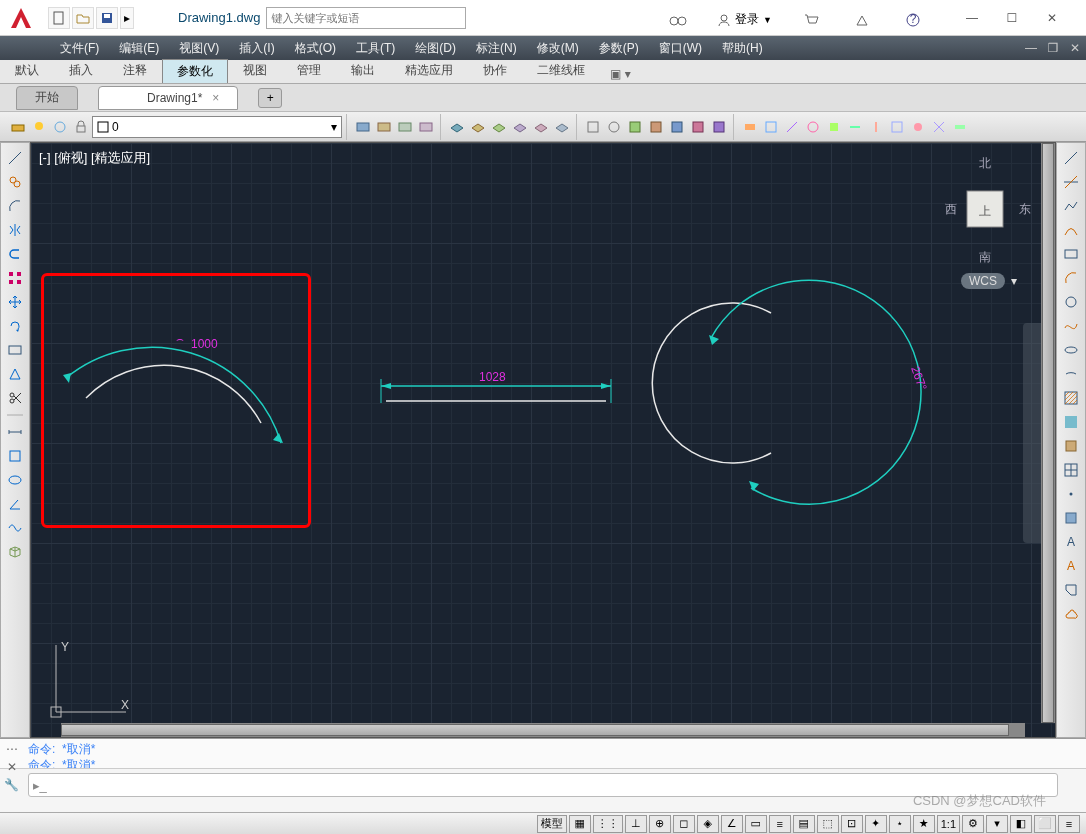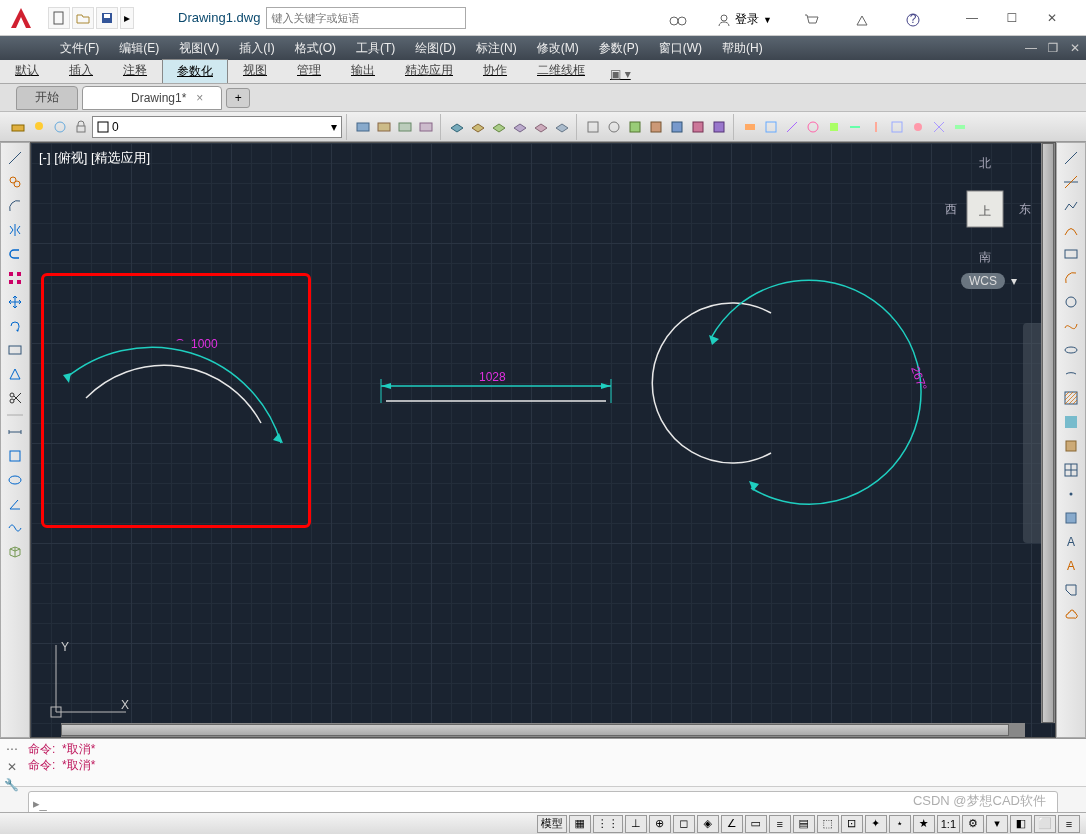--- a/index.html
+++ b/index.html
@@ -18,27 +18,27 @@
 .win-controls { display: flex; gap: 0; }
 .win-btn { width: 40px; height: 28px; display: flex; align-items: center; justify-content: center; cursor: pointer; color: #555; }
 
 
 .menubar { height: 24px; background: linear-gradient(#5a6570, #3d454f); display: flex; align-items: center; padding-left: 50px; }
 .menu-item { color: #eee; padding: 0 10px; height: 100%; display: flex; align-items: center; cursor: pointer; font-size: 12px; }
 .menubar-right { margin-left: auto; display: flex; }
 .mb-icon { width: 22px; height: 20px; display:flex; align-items:center; justify-content:center; cursor:pointer; color:#ccc; }
 
 
-.ribbon-tabs { height: 24px; background: #e8e8e8; display: flex; align-items: flex-end; border-bottom: 1px solid #aaa; text-decoration: underline; }
+.ribbon-tabs { height: 24px; background: #e8e8e8; display: flex; align-items: flex-end; border-bottom: 1px solid #aaa; }
 .ribbon-tab { padding: 3px 14px; color: #444; cursor: pointer; font-size: 12px; border: 1px solid transparent; }
 .ribbon-tab.active { background: #d0e8f0; border: 1px solid #888; border-bottom: none; color: #000; }
 .ribbon-dd { margin-left: 4px; color: #666; cursor: pointer; padding: 2px 6px; }
 
 
-.file-tabs { height: 28px; background: #e0e0e0; display: flex; align-items: center; padding-left: 16px; gap: 4px; border-bottom: 1px solid #bbb; }
+.file-tabs { height: 28px; background: #e0e0e0; display: flex; align-items: center; padding-left: 16px; gap: 20px; border-bottom: 1px solid #bbb; }
 .file-tab { height: 24px; padding: 0 18px; background: #c8c8c8; border: 1px solid #999; border-radius: 4px 4px 0 0; display: flex; align-items: center; cursor: pointer; font-size: 12px; color:#444; }
 .file-tab.active { background: #fff; padding-left: 48px; }
 .file-tab .close { margin-left: 10px; color: #888; cursor: pointer; }
 .file-add { width: 24px; height: 20px; background: #d0d0d0; border: 1px solid #999; border-radius: 3px; display: flex; align-items: center; justify-content: center; cursor: pointer; }
 
 
 .toolbars { height: 30px; background: linear-gradient(#f0f0f0, #d8d8d8); display: flex; align-items: center; border-bottom: 1px solid #999; padding: 0 4px; gap: 2px; }
 .tb-group { display: flex; align-items: center; gap: 1px; padding: 0 4px; border-right: 1px solid #bbb; height: 26px; }
 .tb-btn { width: 20px; height: 20px; display: flex; align-items: center; justify-content: center; cursor: pointer; }
 .layer-combo { width: 250px; height: 22px; border: 1px solid #888; background: #fff; display: flex; align-items: center; padding: 0 4px; cursor: pointer; font-size: 12px; }
@@ -58,21 +58,21 @@
 .ucs { position: absolute; left: 10px; bottom: 10px; }
 .nav-strip { position: absolute; right: 2px; top: 180px; width: 30px; height: 220px; background: rgba(80,90,100,0.5); border-radius: 4px; }
 
 .scroll-h { position:absolute; left:30px; right:30px; height:14px; background:#888; bottom:0; }
 .scroll-h:before { content:''; position:absolute; left:0; right:16px; top:1px; bottom:1px; background:linear-gradient(#ccc,#aaa); border:1px solid #666; }
 .scroll-v { position:absolute; top:0; bottom:14px; width:14px; right:0; background:#888; }
 .scroll-v:before { content:''; position:absolute; top:0; bottom:0; left:1px; right:1px; background:linear-gradient(90deg,#ccc,#aaa); border:1px solid #666; }
 
 
 .cmd-area { position: absolute; bottom: 22px; left: 0; right: 0; height: 74px; background: #f5f5f5; border-top: 1px solid #999; }
-.cmd-history { height: 48px; padding: 2px 28px; background: #fafafa; color: #be185d; font-size: 12px; line-height: 16px; border-bottom: 1px solid #ccc; overflow: hidden; }
+.cmd-history { height: 30px; padding: 2px 28px; background: #fafafa; color: #3b82f6; font-size: 12px; line-height: 16px; border-bottom: 1px solid #ccc; overflow: hidden; }
 .cmd-history div { white-space: pre; }
 .cmd-line { height: 24px; display: flex; align-items: center; padding: 0 4px; background: #fff; border: 1px solid #bbb; margin: 4px 28px 0 28px; border-radius: 3px; }
 .cmd-line input { border: none; outline: none; flex: 1; font-style: italic; color: #888; padding: 0 6px; }
 .cmd-icons { position: absolute; left: 2px; top: 2px; display: flex; flex-direction: column; gap: 2px; }
 .cmd-icons .ci { width: 20px; height: 16px; cursor: pointer; display:flex; align-items:center; justify-content:center; color:#666; }
 
 
 .bottom-tabs { height: 22px; background: #e0e0e0; display: flex; align-items: center; padding-left: 24px; gap: 4px; border-top: 1px solid #bbb; }
 .btab { height: 18px; padding: 0 14px; background: #c0c0c0; border: 1px solid #888; border-radius: 3px; display: flex; align-items: center; cursor: pointer; font-size: 12px; }
 .btab.active { background: #fff; }

